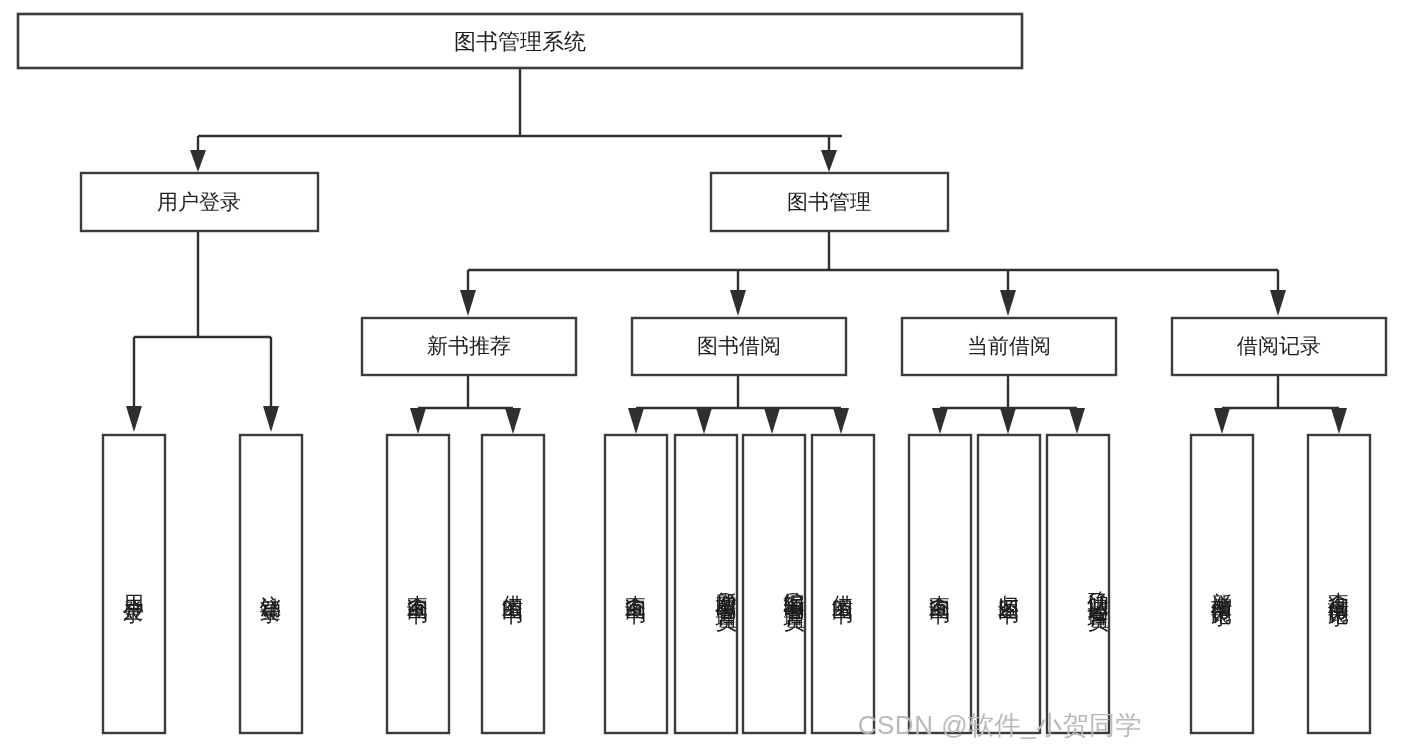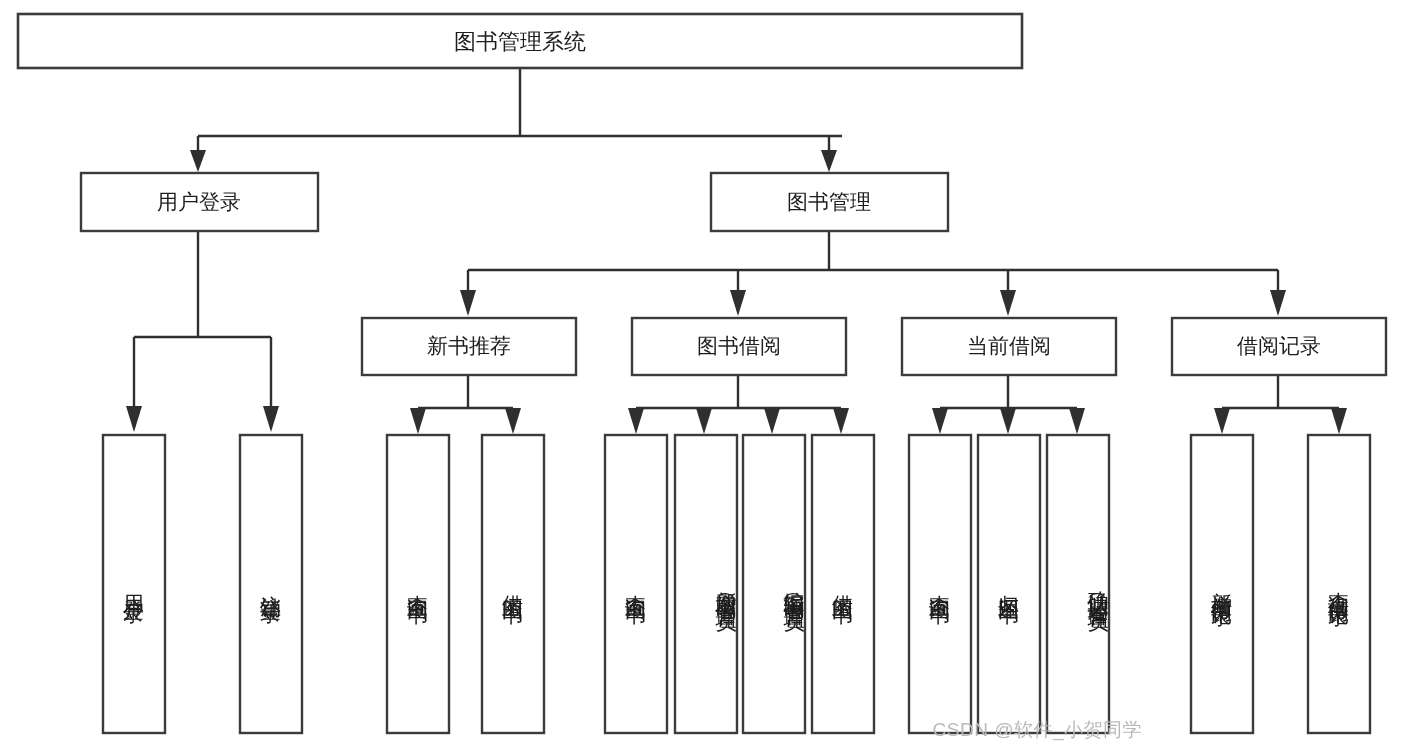--- a/index.html
+++ b/index.html
@@ -76,21 +76,21 @@
     justify-content: center;
     text-align: center;
     white-space: nowrap;
     pointer-events: none;
   }
   .watermark {
     position: absolute;
     right: 8px;
     bottom: 4px;
     font-family: "Liberation Sans", "DejaVu Sans", sans-serif;
-    font-size: 19px;
+    font-size: 26px;
     color: #b9b9b9;
     letter-spacing: 0.5px;
     white-space: nowrap;
   }
 </style>
 </head>
 <body>
 
 <div id="diagram-root">
 

